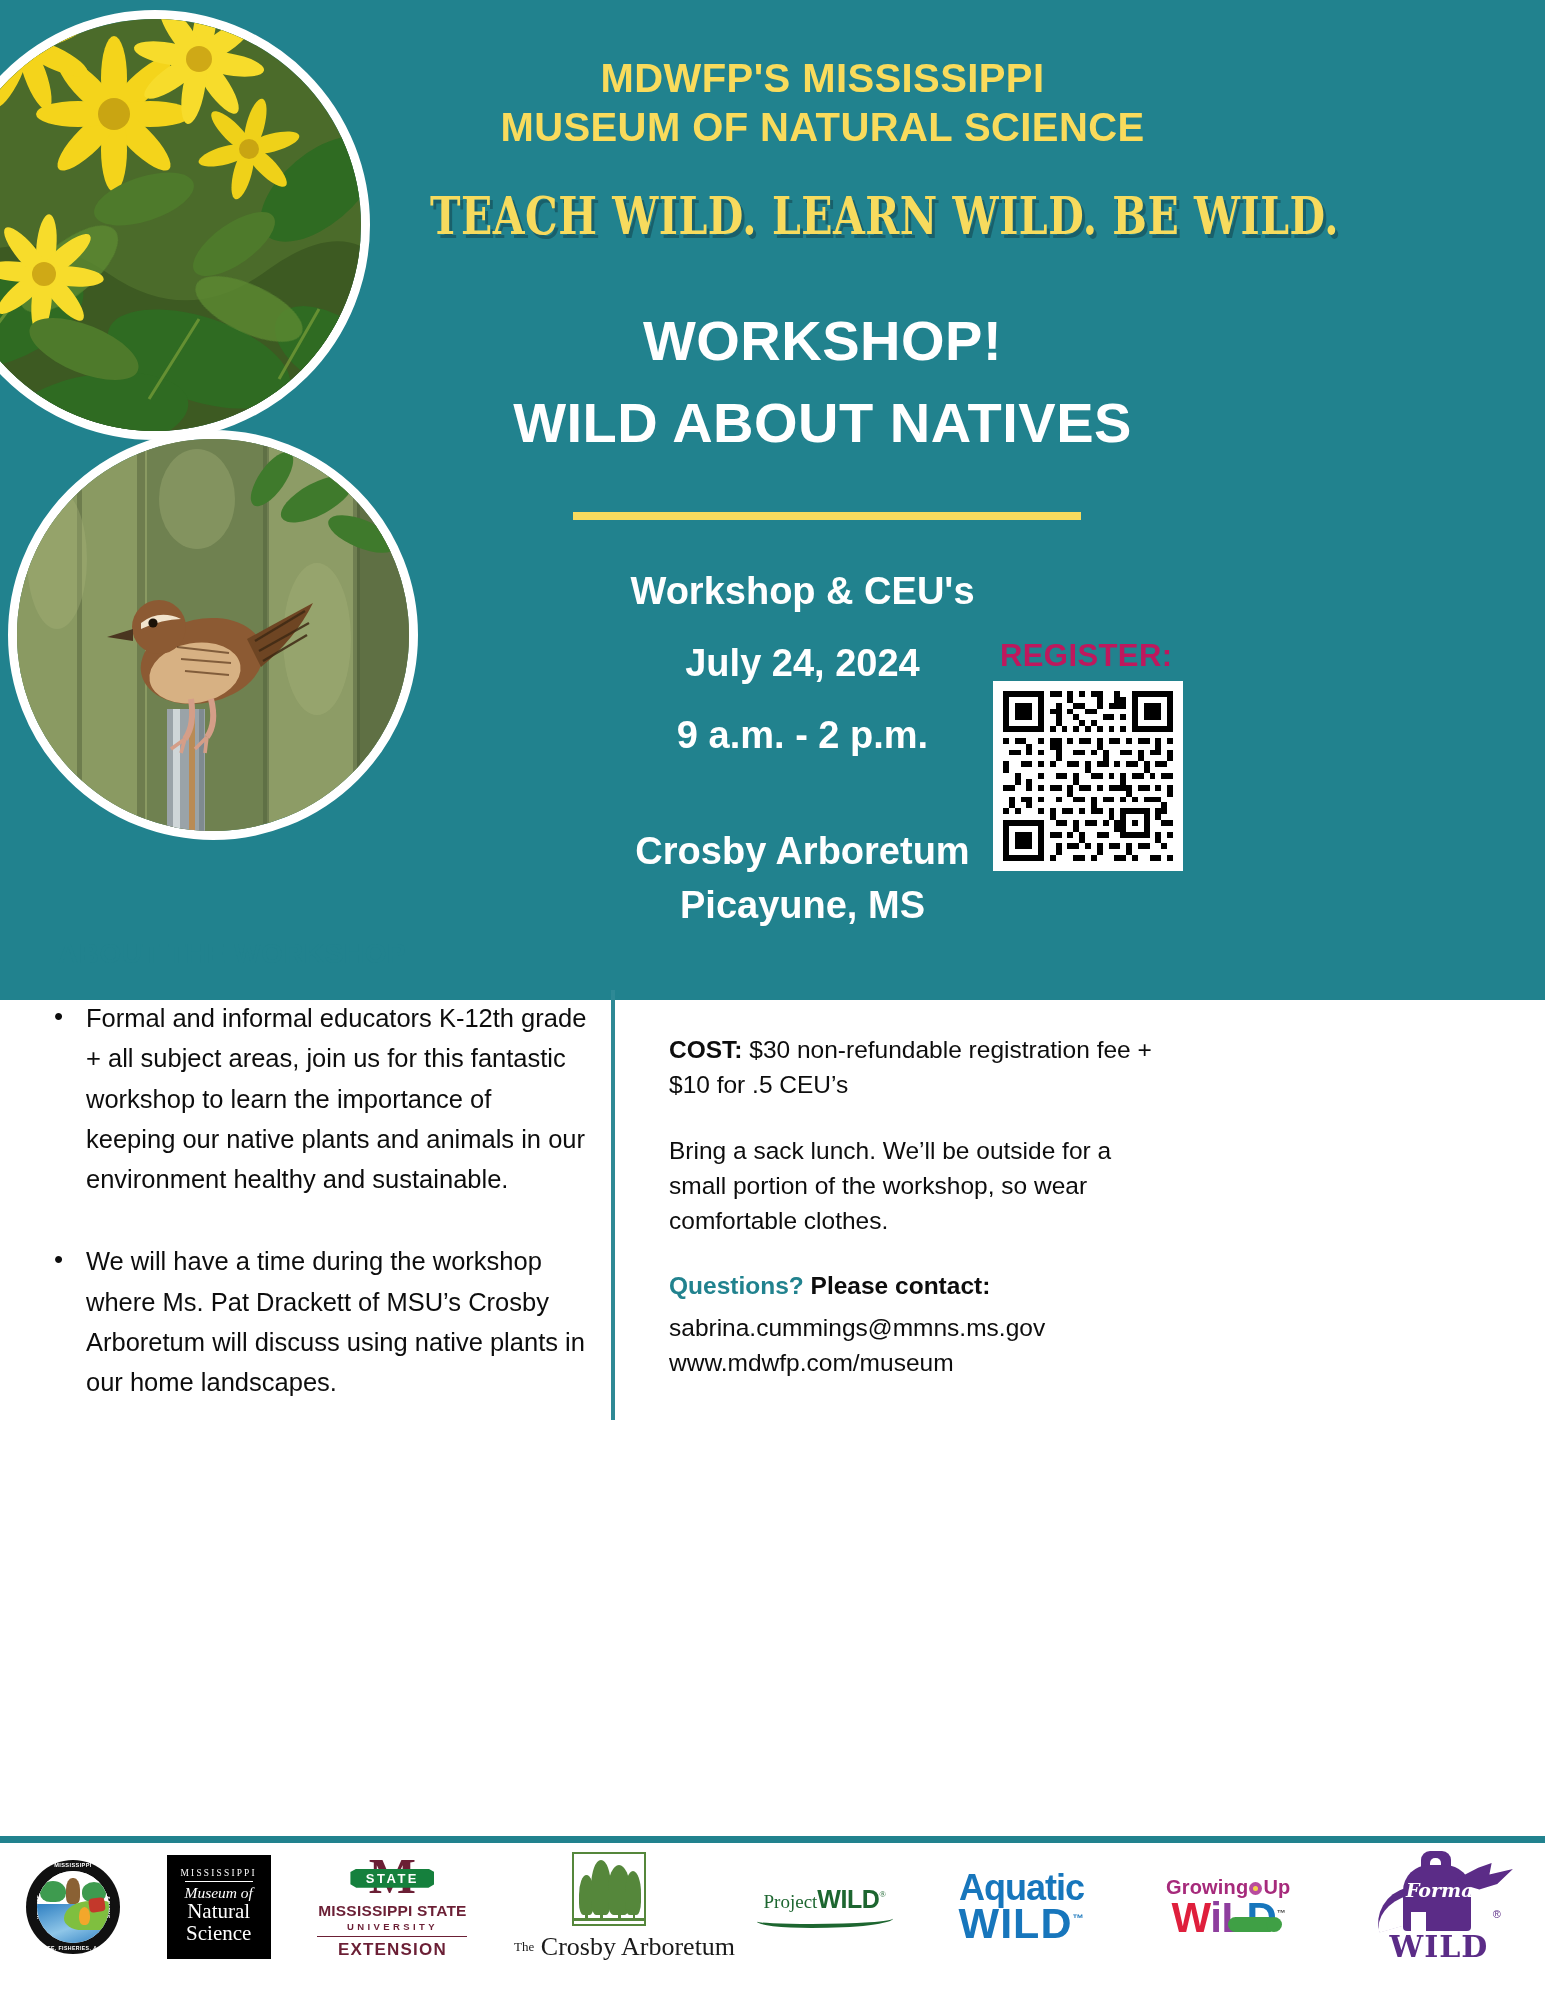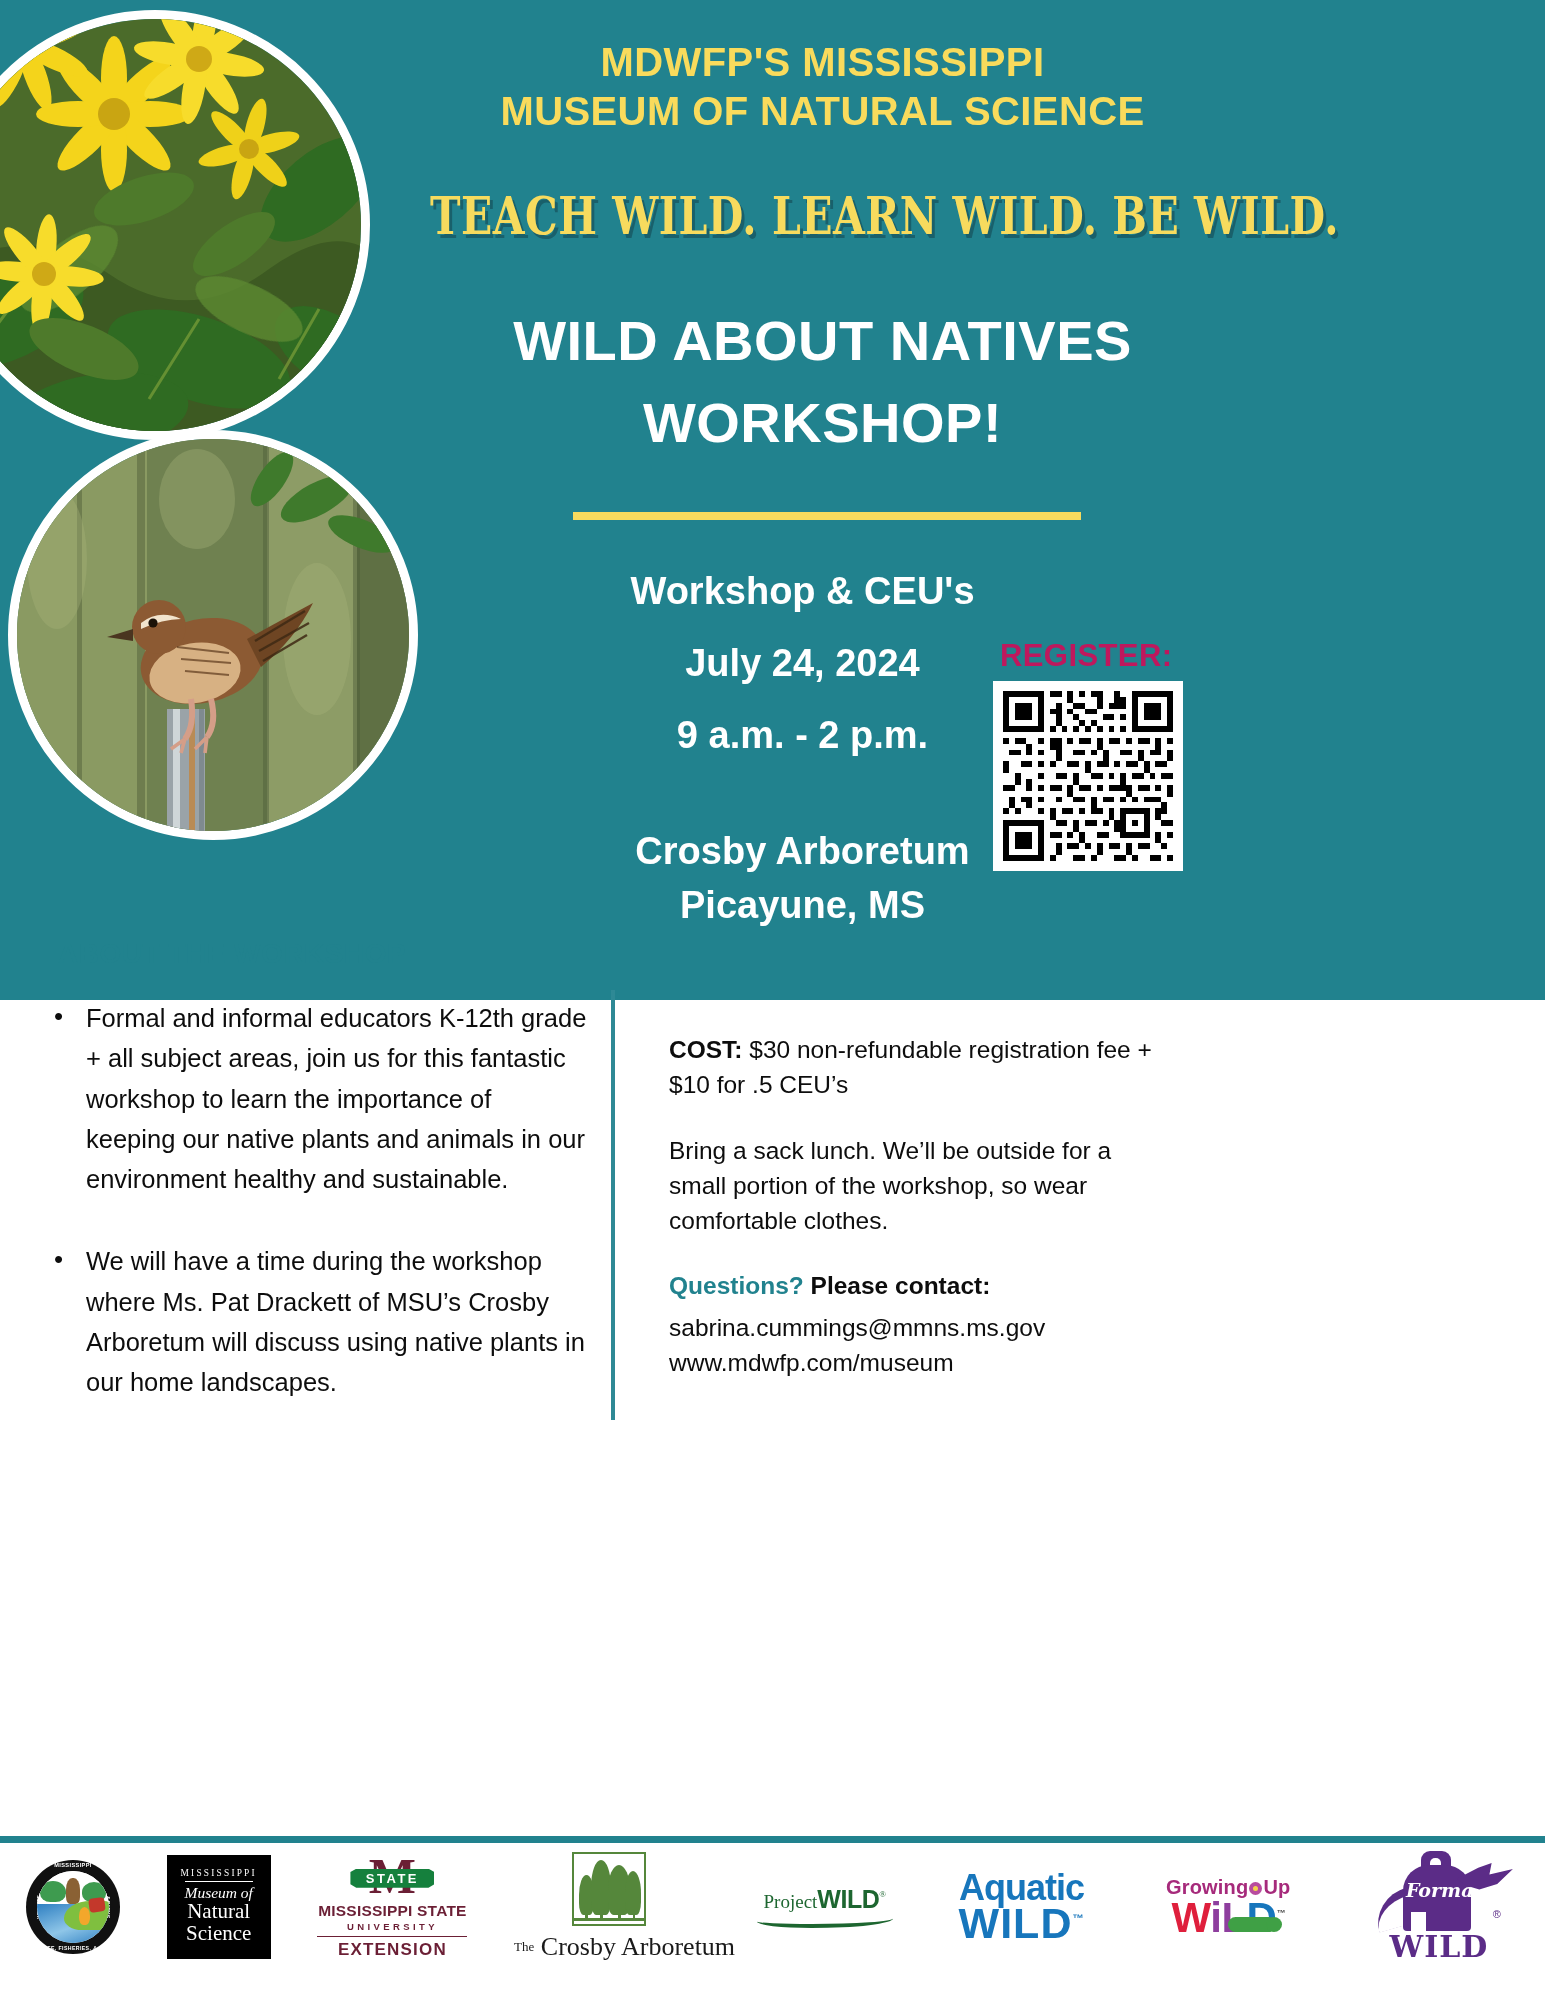--- a/index.html
+++ b/index.html
@@ -49,21 +49,21 @@
   #photo-flowers {
     left:-60px; top:10px; width:430px; height:430px;
   }
   #photo-wren {
     left:8px; top:430px; width:410px; height:410px;
   }
   .photo-inner { position:absolute; inset:0; }
 
   
   #org-title {
-    position:absolute; left:450px; top:38px; width:745px;
+    position:absolute; left:450px; top:54px; width:745px;
     text-align:center;
     color:#F9DB5C;
     font-weight:bold;
     font-size:40px;
     line-height:1.22;
     letter-spacing:0.4px;
   }
   #tagline-wrap {
     position:absolute; left:430px; top:192px; width:770px;
     text-align:center;
@@ -545,22 +545,22 @@
 <div id="org-title">
   <div>MDWFP'S MISSISSIPPI</div>
   <div>MUSEUM OF NATURAL SCIENCE</div>
 </div>
 
 <div id="tagline-wrap">
   <span id="tagline">TEACH WILD. LEARN WILD. BE WILD.</span>
 </div>
 
 <div id="main-title">
+  <div>WORKSHOP!</div>
   <div>WILD ABOUT NATIVES</div>
-  <div>WORKSHOP!</div>
 </div>
 
 <div id="yellow-rule"></div>
 
 <div id="event-block">
   <div class="ln">Workshop &amp; CEU's</div>
   <div class="ln">July 24, 2024</div>
   <div class="ln">9 a.m. - 2 p.m.</div>
 </div>
 

